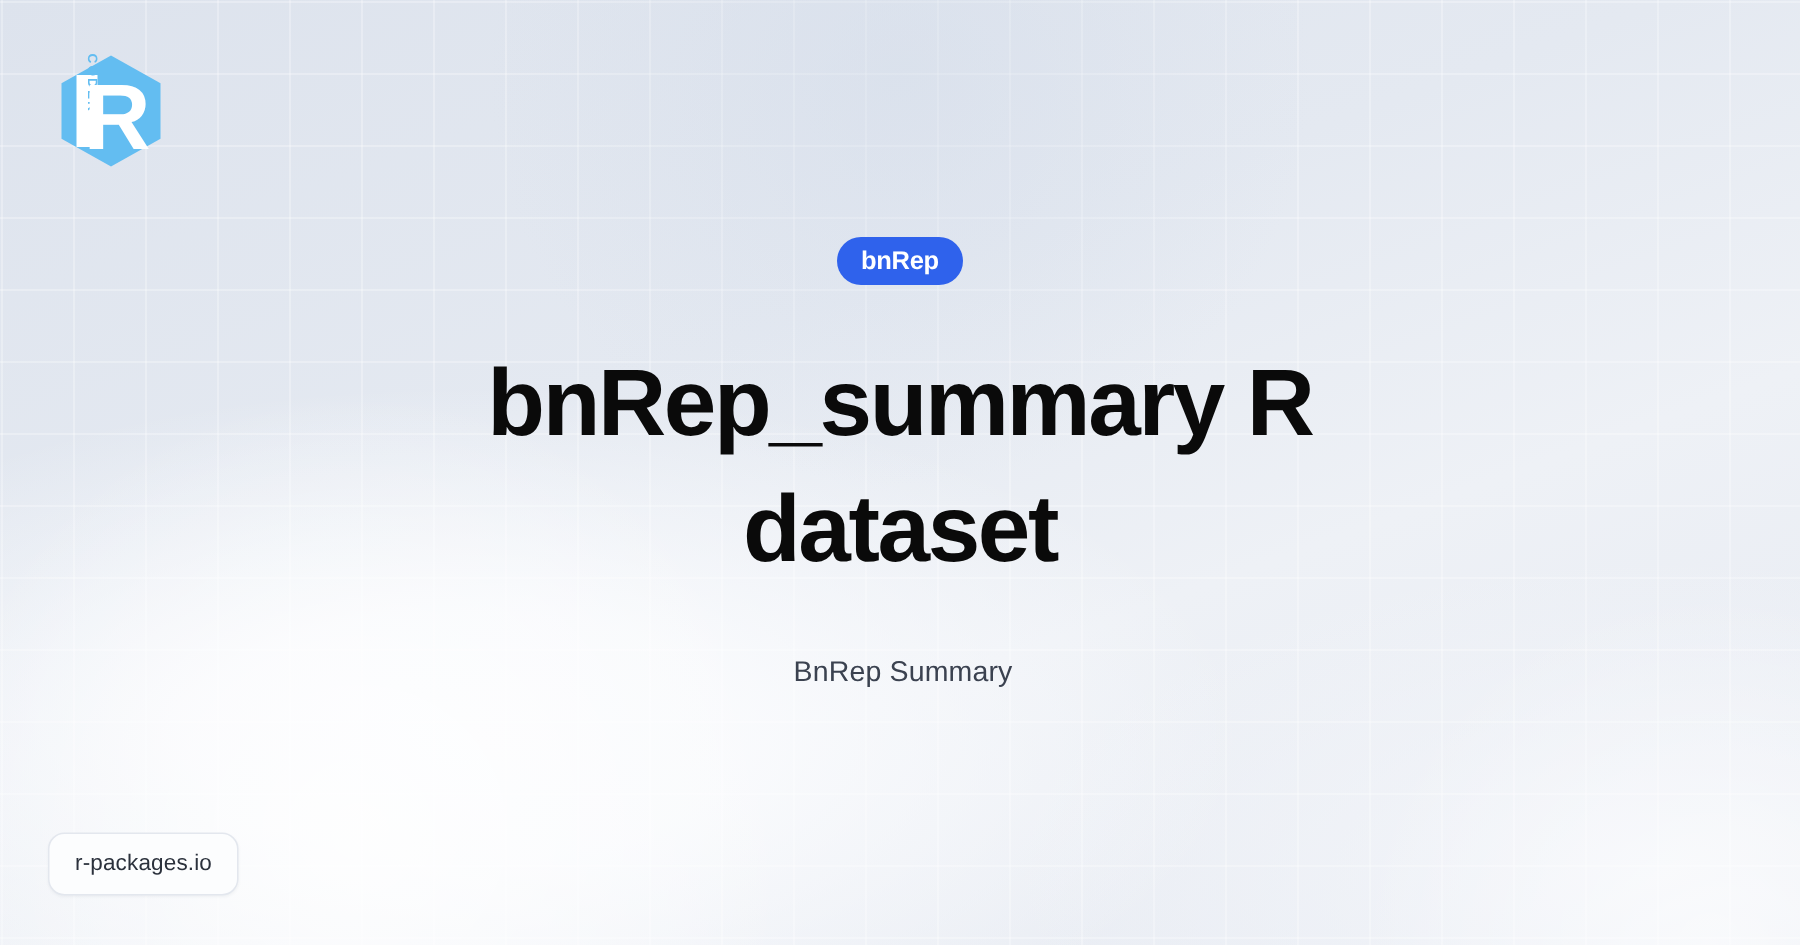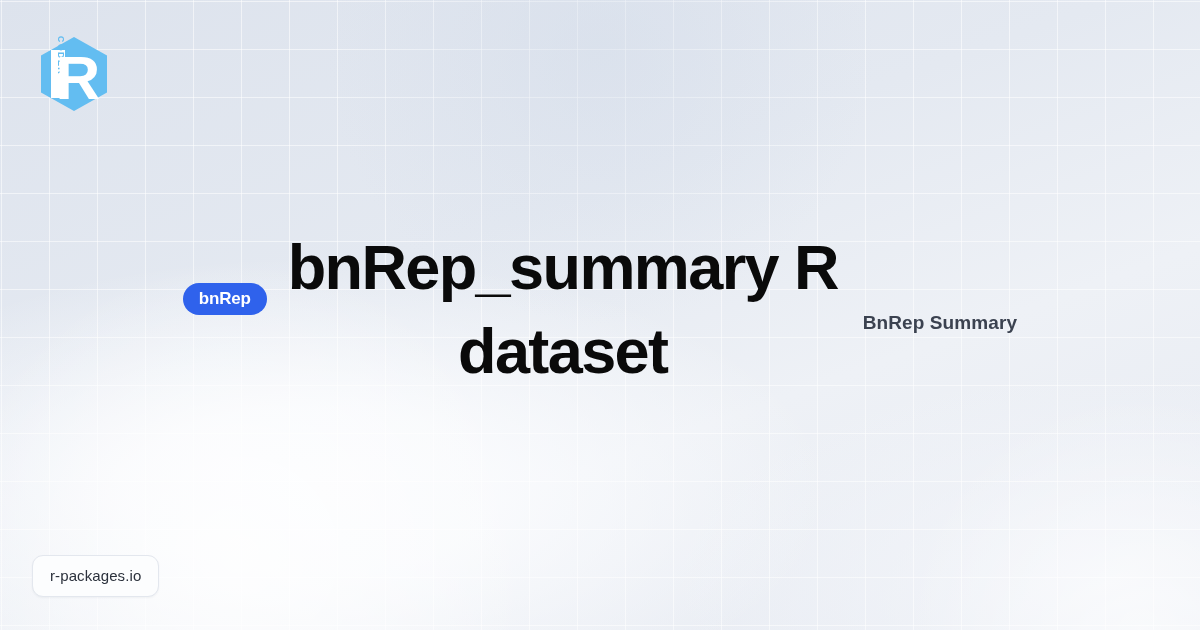--- a/index.html
+++ b/index.html
@@ -59,21 +59,21 @@
   #brand-logo svg { display: block; }
 
   
   #center-stack {
     position: absolute;
     left: 0;
     top: 0;
     width: 1200px;
     height: 630px;
     display: flex;
-    flex-direction: row;
+    flex-direction: column;
     align-items: center;
     justify-content: center;
     padding-bottom: 10px;
     box-sizing: border-box;
   }
 
   #package-badge {
     display: inline-block;
     background: #2f62ec;
     color: #ffffff;
@@ -97,21 +97,21 @@
     line-height: 1.33;
     letter-spacing: -1.6px;
     word-break: break-word;
   }
 
   #page-subtitle {
     margin: 26px 0 0 4px;
     text-align: center;
     color: #3b4250;
     font-size: 19px;
-    font-weight: bold;
+    font-weight: normal;
     letter-spacing: 0.1px;
     line-height: 1.3;
   }
 
   
   #site-chip {
     position: absolute;
     left: 32px;
     bottom: 33px;
     background: #fcfdfe;

